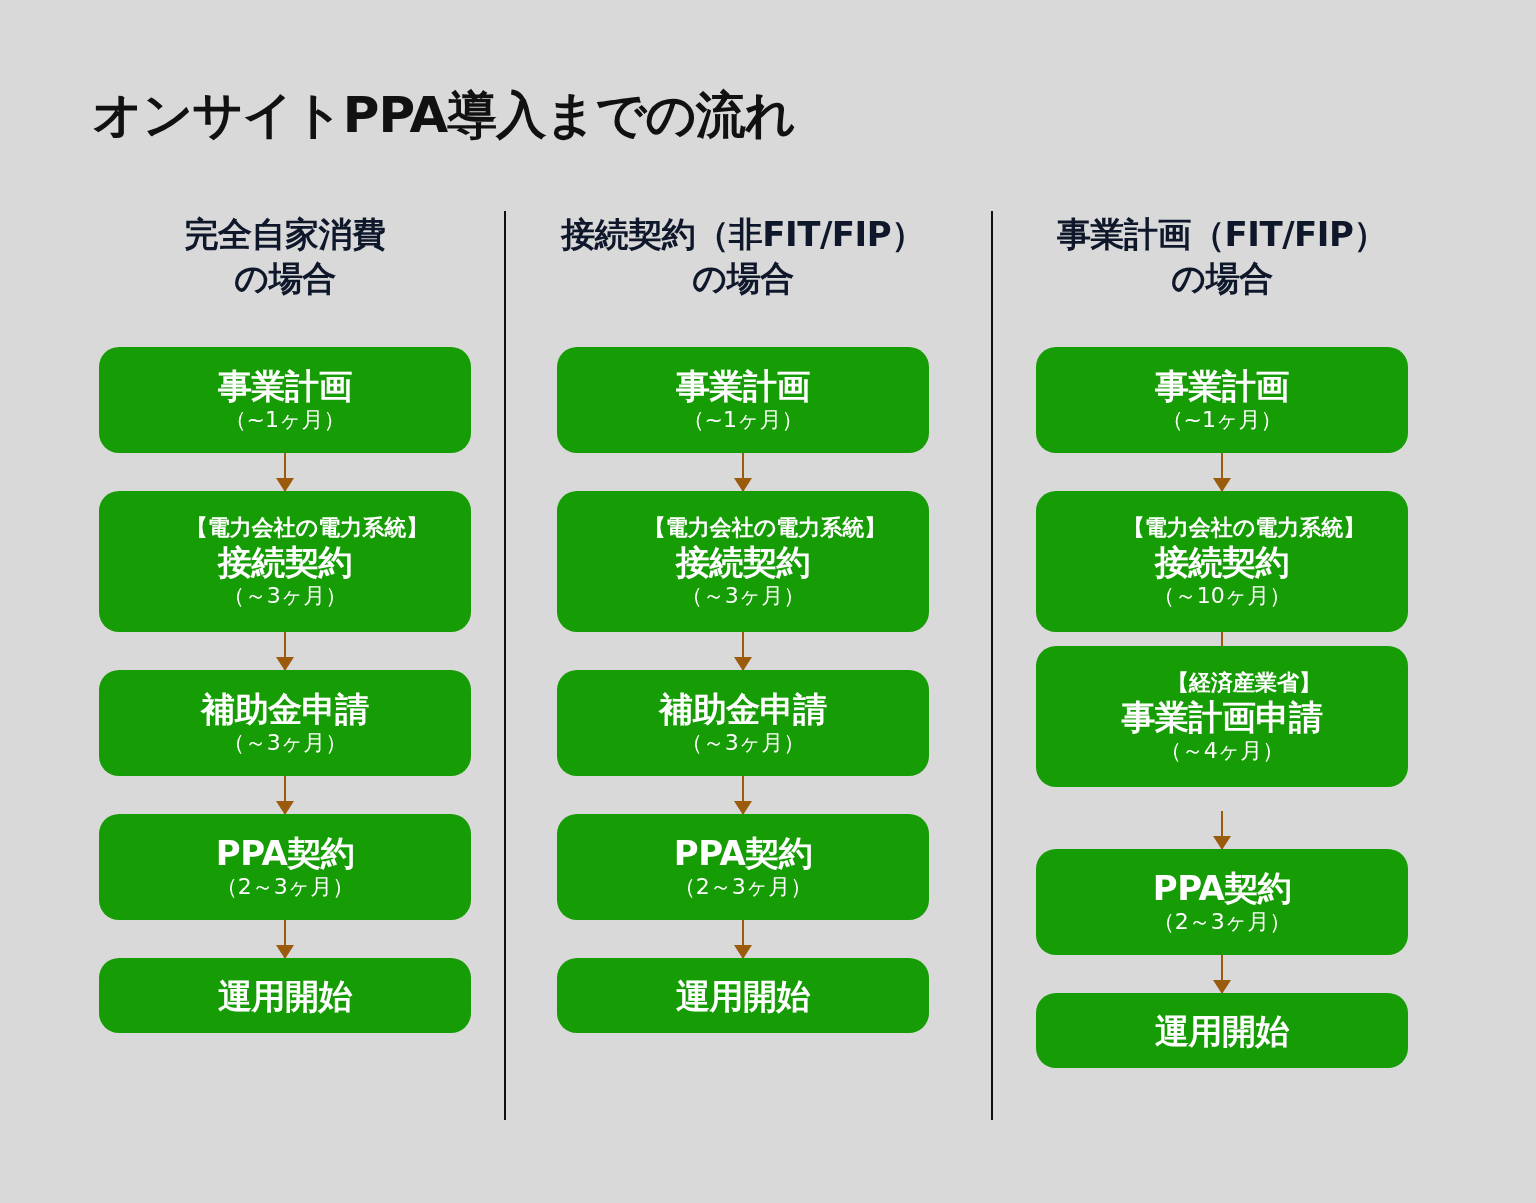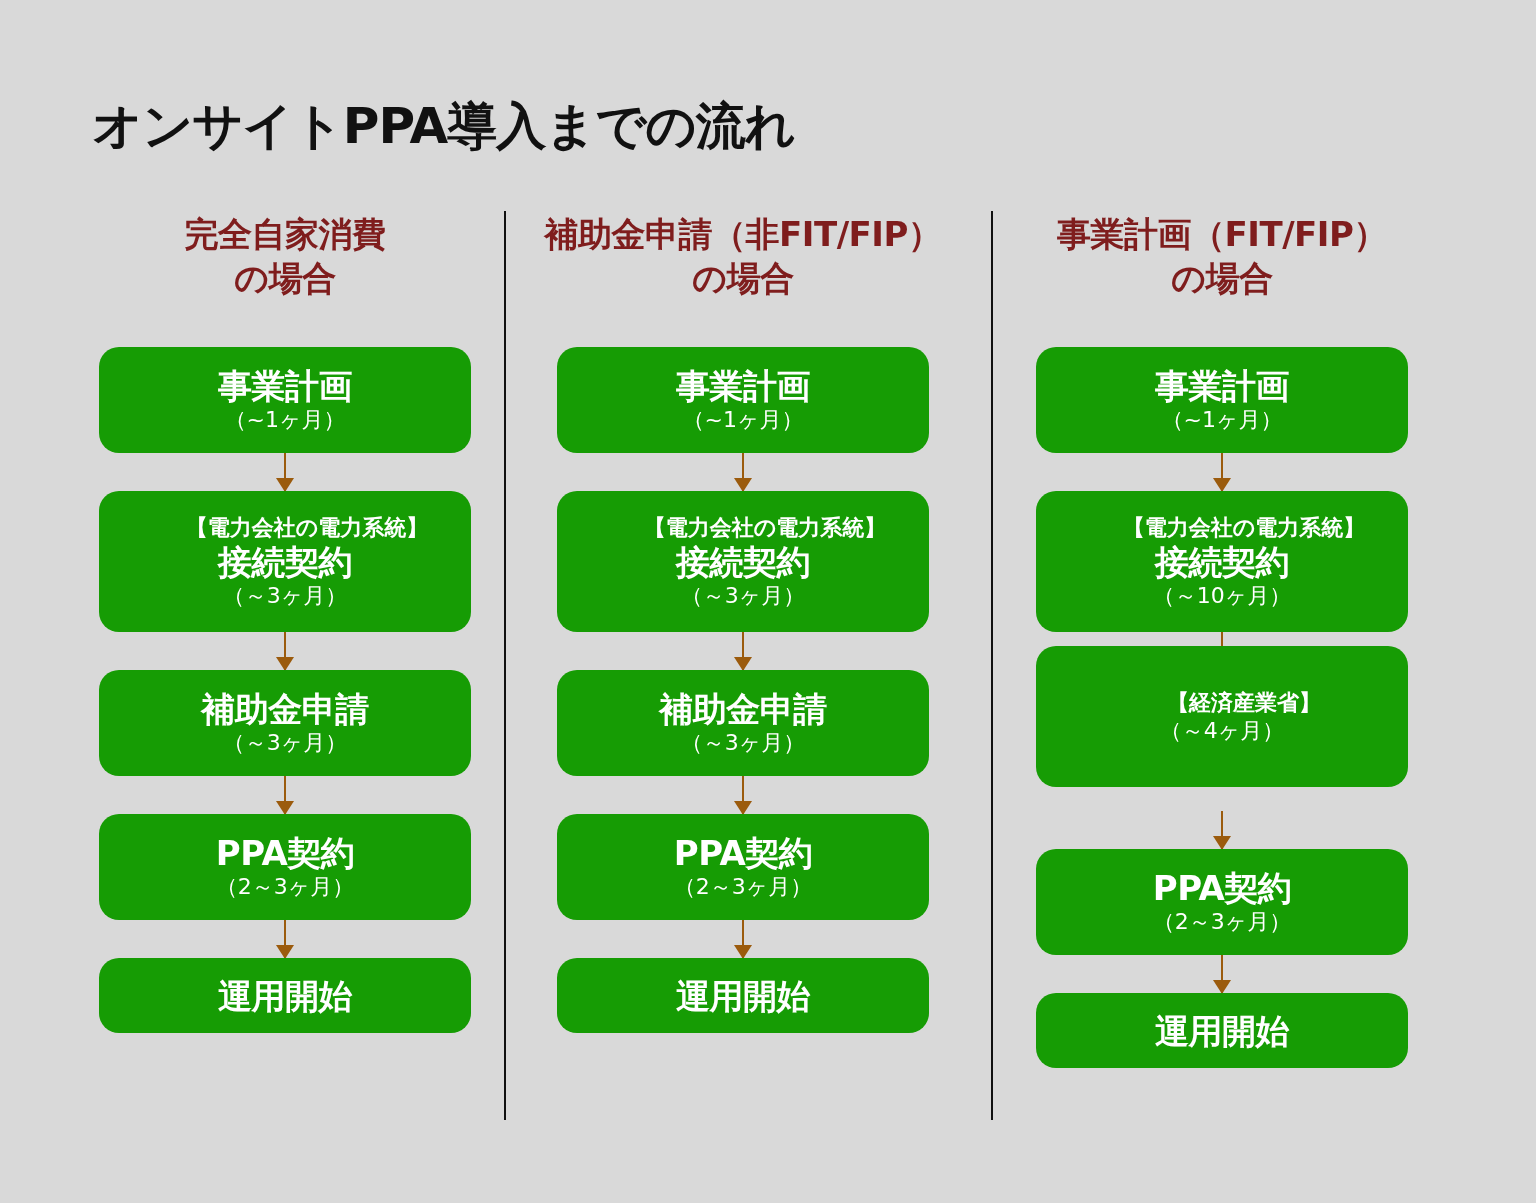--- a/index.html
+++ b/index.html
@@ -4,35 +4,35 @@
 <style>
   html, body { margin: 0; padding: 0; }
   body {
     width: 1536px; height: 1203px;
     background: #d9d9d9;
     position: relative;
     overflow: hidden;
     font-family: "DejaVu Sans", "Liberation Sans", sans-serif;
   }
   .title {
-    position: absolute; left: 92px; top: 93px;
+    position: absolute; left: 92px; top: 82px;
     font-size: 50px; font-weight: bold; color: #111;
     letter-spacing: -1px; line-height: 66px;
     white-space: nowrap;
   }
   .divider {
     position: absolute; width: 2px; background: #111;
     top: 211px; height: 909px;
   }
   .column {
     position: absolute; top: 0; width: 372px;
   }
   .col-heading {
     position: absolute; left: -40px; width: 452px; top: 212px;
-    text-align: center; font-size: 34px; font-weight: bold; color: #7f1d1d;
+    text-align: center; font-size: 34px; font-weight: bold; color: #0f172a;
     line-height: 44px; white-space: pre-line; letter-spacing: -0.5px;
   }
   .step {
     position: absolute; left: 0; width: 372px;
     background: #169c04; border-radius: 20px;
     color: #fff; text-align: center;
     display: flex; flex-direction: column; justify-content: center; align-items: center;
     box-sizing: border-box;
   }
   .step .pre { font-size: 22px; font-weight: bold; line-height: 28px; margin-left: 44px; }
@@ -83,21 +83,21 @@
     <div class="dur">（2～3ヶ月）</div>
   </div>
   <div class="arrow" style="top:920px;height:38px;"></div>
 
   <div class="step" style="top:958px;height:75px;">
     <div class="main">運用開始</div>
   </div>
 </div>
 
 <div class="column" style="left:557px;">
-  <div class="col-heading">補助金申請（非FIT/FIP）
+  <div class="col-heading">接続契約（非FIT/FIP）
 の場合</div>
 
   <div class="step" style="top:347px;height:106px;">
     <div class="main">事業計画</div>
     <div class="dur">（~1ヶ月）</div>
   </div>
   <div class="arrow" style="top:453px;height:38px;"></div>
 
   <div class="step" style="top:491px;height:141px;">
     <div class="pre">【電力会社の電力系統】</div>
@@ -135,20 +135,21 @@
 
   <div class="step" style="top:491px;height:141px;">
     <div class="pre">【電力会社の電力系統】</div>
     <div class="main">接続契約</div>
     <div class="dur">（～10ヶ月）</div>
   </div>
   <div class="arrow" style="top:632px;height:38px;"></div>
 
   <div class="step" style="top:646px;height:141px;">
     <div class="pre">【経済産業省】</div>
+    <div class="main">事業計画申請</div>
     <div class="dur">（～4ヶ月）</div>
   </div>
   <div class="arrow" style="top:811px;height:38px;"></div>
 
   <div class="step" style="top:849px;height:106px;">
     <div class="main">PPA契約</div>
     <div class="dur">（2～3ヶ月）</div>
   </div>
   <div class="arrow" style="top:955px;height:38px;"></div>
 

